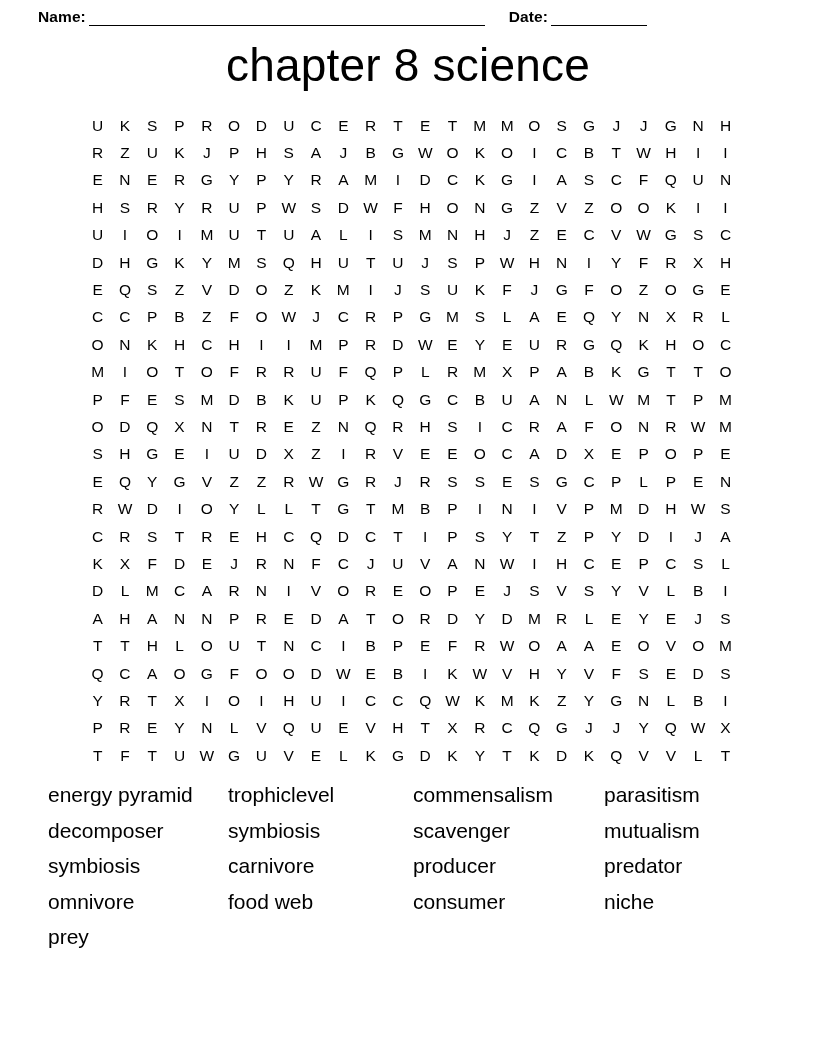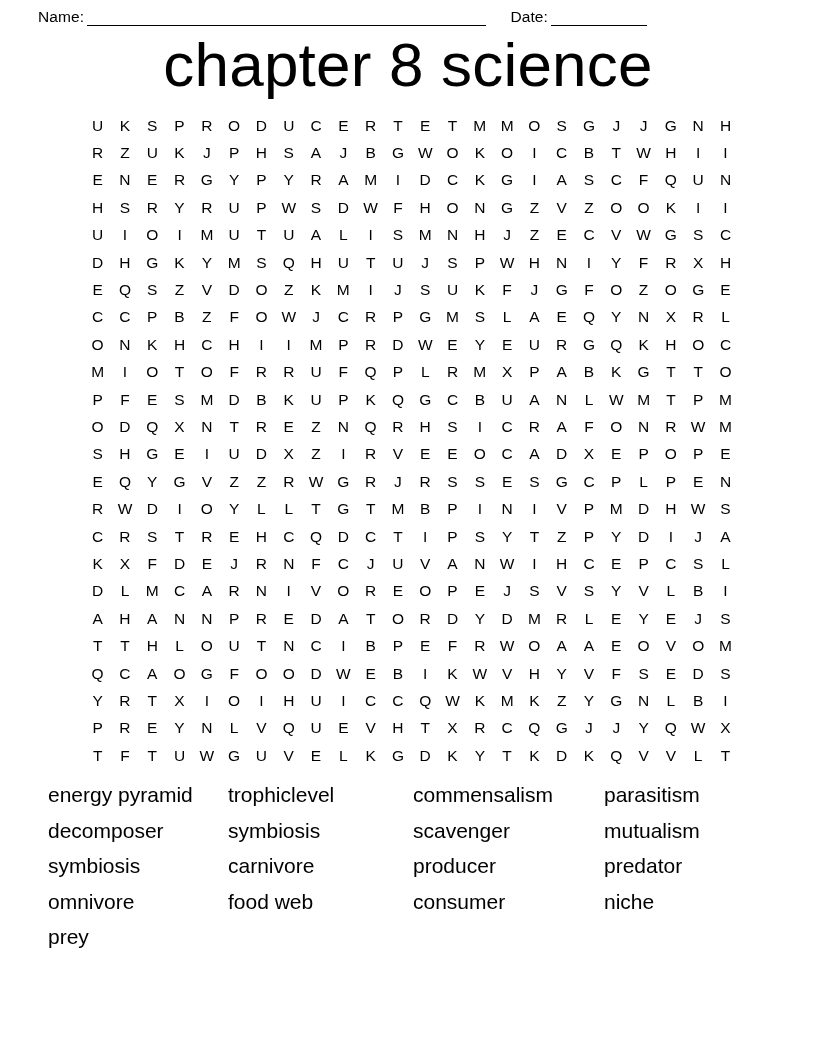--- a/index.html
+++ b/index.html
@@ -22,20 +22,21 @@
     top: 0px;
     left: 0px;
     width: 685px;
     height: 26px;
     display: flex;
     align-items: flex-end;
     padding: 0 38px 0 38px;
     box-sizing: border-box;
     font-size: 15.5px;
     line-height: 18px;
+    font-weight: bold;
   }
   .hdr-label {
     white-space: pre;
     letter-spacing: 0.1px;
   }
   .rule {
     border-bottom: 1.4px solid #000;
     height: 13px;
     display: inline-block;
   }
@@ -43,21 +44,21 @@
   .rule-date { width: 96px; margin: 0 0 0 3px; }
   .hdr-gap { width: 24px; }
 
   
   .title {
     position: absolute;
     top: 36px;
     left: 0;
     width: 816px;
     text-align: center;
-    font-size: 62px;
+    font-size: 46px;
     line-height: 58px;
     font-weight: 400;
     letter-spacing: 0.2px;
     white-space: nowrap;
   }
 
   
   .grid {
     position: absolute;
     top: 112px;

